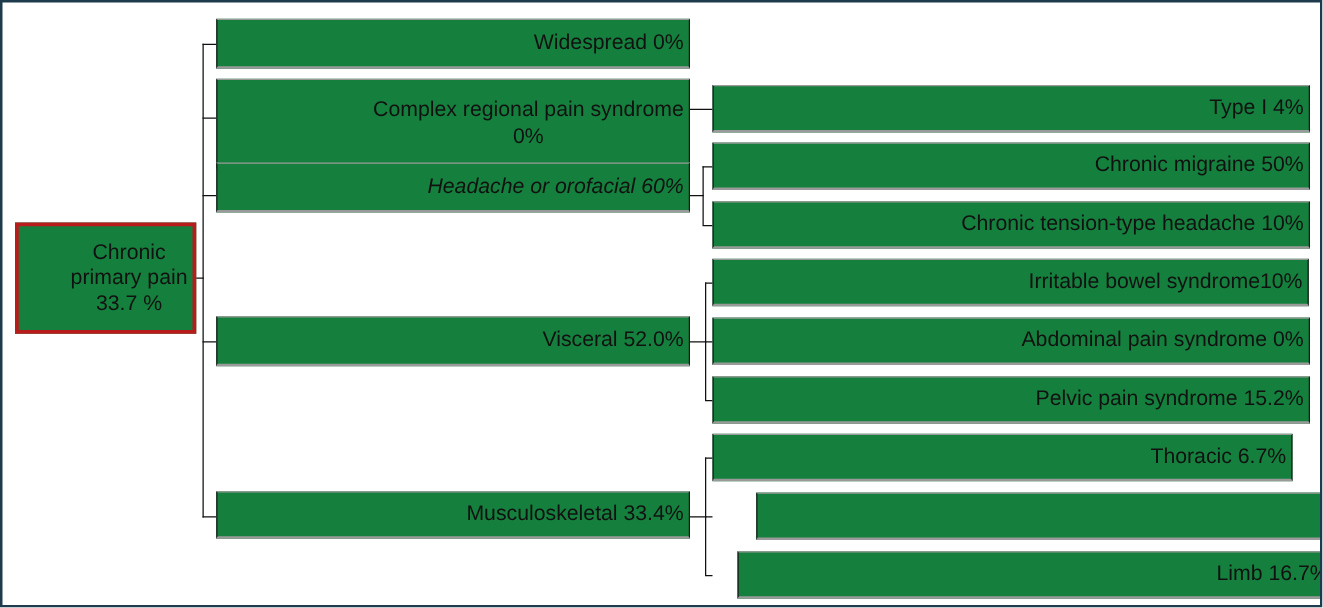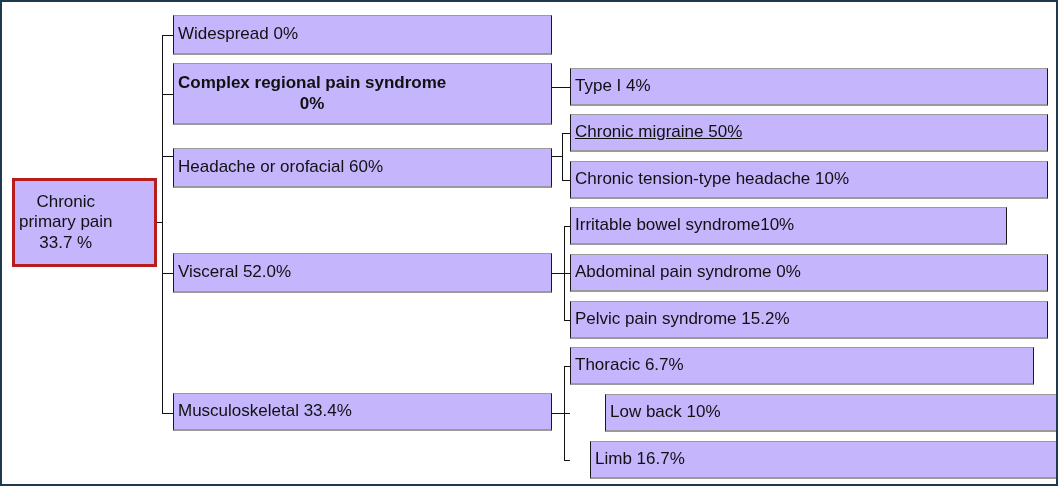--- a/index.html
+++ b/index.html
@@ -13,28 +13,28 @@
     height: 486px;
     background: #ffffff;
     box-sizing: border-box;
     border: 2px solid #1d3b4c;
     font-family: "Liberation Sans", sans-serif;
     overflow: hidden;
   }
   .node {
     position: absolute;
     box-sizing: border-box;
-    background: #c4b5fd;
+    background: #15803d;
     border-top: 1px solid #9a9a9a;
     border-bottom: 2px solid #9a9a9a;
     border-left: 1px solid #1a1a1a;
     border-right: 1px solid #1a1a1a;
     display: flex;
     align-items: center;
-    justify-content: flex-start;
+    justify-content: flex-end;
     text-align: center;
     color: #111111;
     font-size: 17px;
     line-height: 1.18;
     padding: 0 4px;
   }
   .node.root {
     border: 3px solid #b91c1c;
     font-size: 17px;
   }
@@ -66,26 +66,26 @@
   <div class="conn h" style="left:160px; top:33px; width:11px;"></div>
   <div class="conn h" style="left:160px; top:92px; width:11px;"></div>
   <div class="conn h" style="left:160px; top:154px; width:11px;"></div>
   <div class="conn h" style="left:160px; top:271px; width:11px;"></div>
   <div class="conn h" style="left:160px; top:411px; width:11px;"></div>
 
   <div class="node" style="left:171px; top:13px; width:379px; height:40px;">
     <span class="txt">Widespread 0%</span>
   </div>
 
-  <div class="node" style="left:171px; top:61px; width:379px; height:62px;font-weight:bold;">
+  <div class="node" style="left:171px; top:61px; width:379px; height:72px;">
     <span class="txt">Complex regional pain syndrome
 0%</span>
   </div>
 
-  <div class="node" style="left:171px; top:146px; width:379px; height:40px;">
+  <div class="node" style="left:171px; top:128px; width:379px; height:40px;font-style:italic;">
     <span class="txt">Headache or orofacial 60%</span>
   </div>
 
   <div class="node" style="left:171px; top:251px; width:379px; height:40px;">
     <span class="txt">Visceral 52.0%</span>
   </div>
 
   <div class="node" style="left:171px; top:391px; width:379px; height:38px;">
     <span class="txt">Musculoskeletal 33.4%</span>
   </div>
@@ -106,29 +106,29 @@
   <div class="conn h" style="left:550px; top:411px; width:13px;"></div>
   <div class="conn v" style="left:562px; top:364px; height:94px;"></div>
   <div class="conn h" style="left:562px; top:364px; width:6px;"></div>
   <div class="conn h" style="left:562px; top:411px; width:6px;"></div>
   <div class="conn h" style="left:562px; top:458px; width:6px;"></div>
 
   <div class="node" style="left:568px; top:66px; width:478px; height:38px;">
     <span class="txt">Type I 4%</span>
   </div>
 
-  <div class="node" style="left:568px; top:112px; width:478px; height:38px;text-decoration:underline;">
+  <div class="node" style="left:568px; top:112px; width:478px; height:38px;">
     <span class="txt">Chronic migraine 50%</span>
   </div>
 
   <div class="node" style="left:568px; top:159px; width:478px; height:38px;">
     <span class="txt">Chronic tension-type headache 10%</span>
   </div>
 
-  <div class="node" style="left:568px; top:205px; width:437px; height:38px;">
+  <div class="node" style="left:568px; top:205px; width:477px; height:38px;">
     <span class="txt">Irritable bowel syndrome10%</span>
   </div>
 
   <div class="node" style="left:568px; top:252px; width:478px; height:38px;">
     <span class="txt">Abdominal pain syndrome 0%</span>
   </div>
 
   <div class="node" style="left:568px; top:299px; width:478px; height:38px;">
     <span class="txt">Pelvic pain syndrome 15.2%</span>
   </div>

